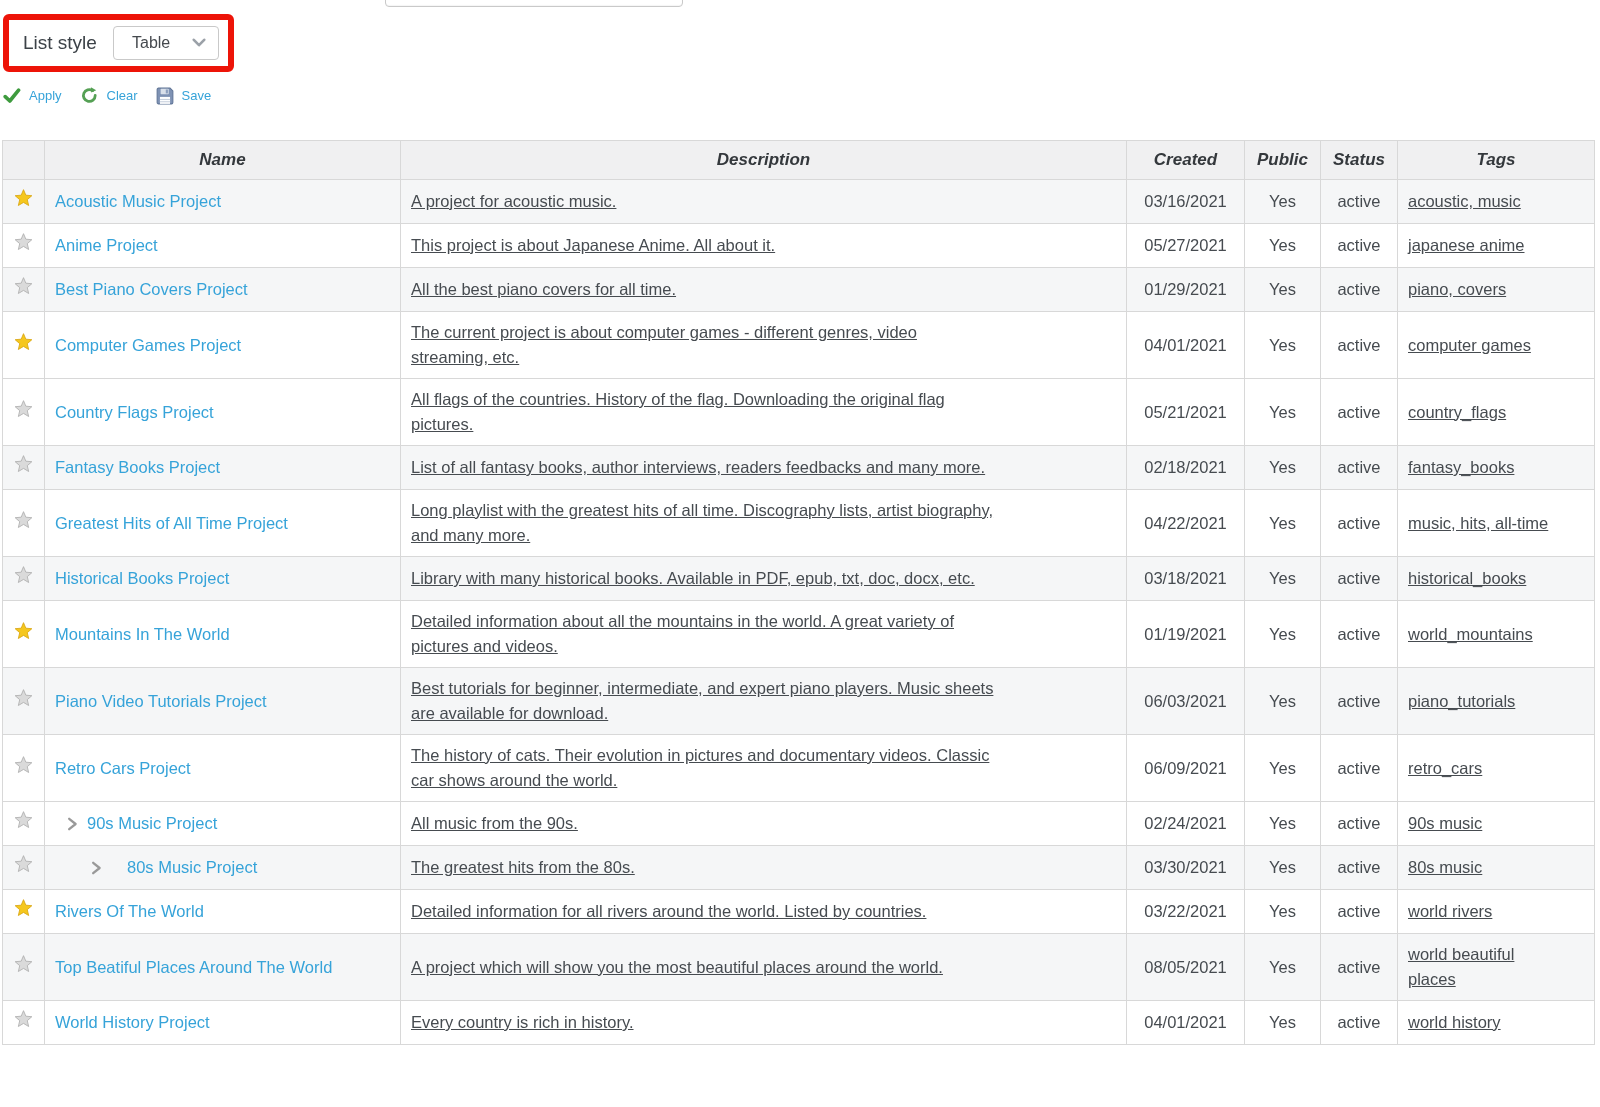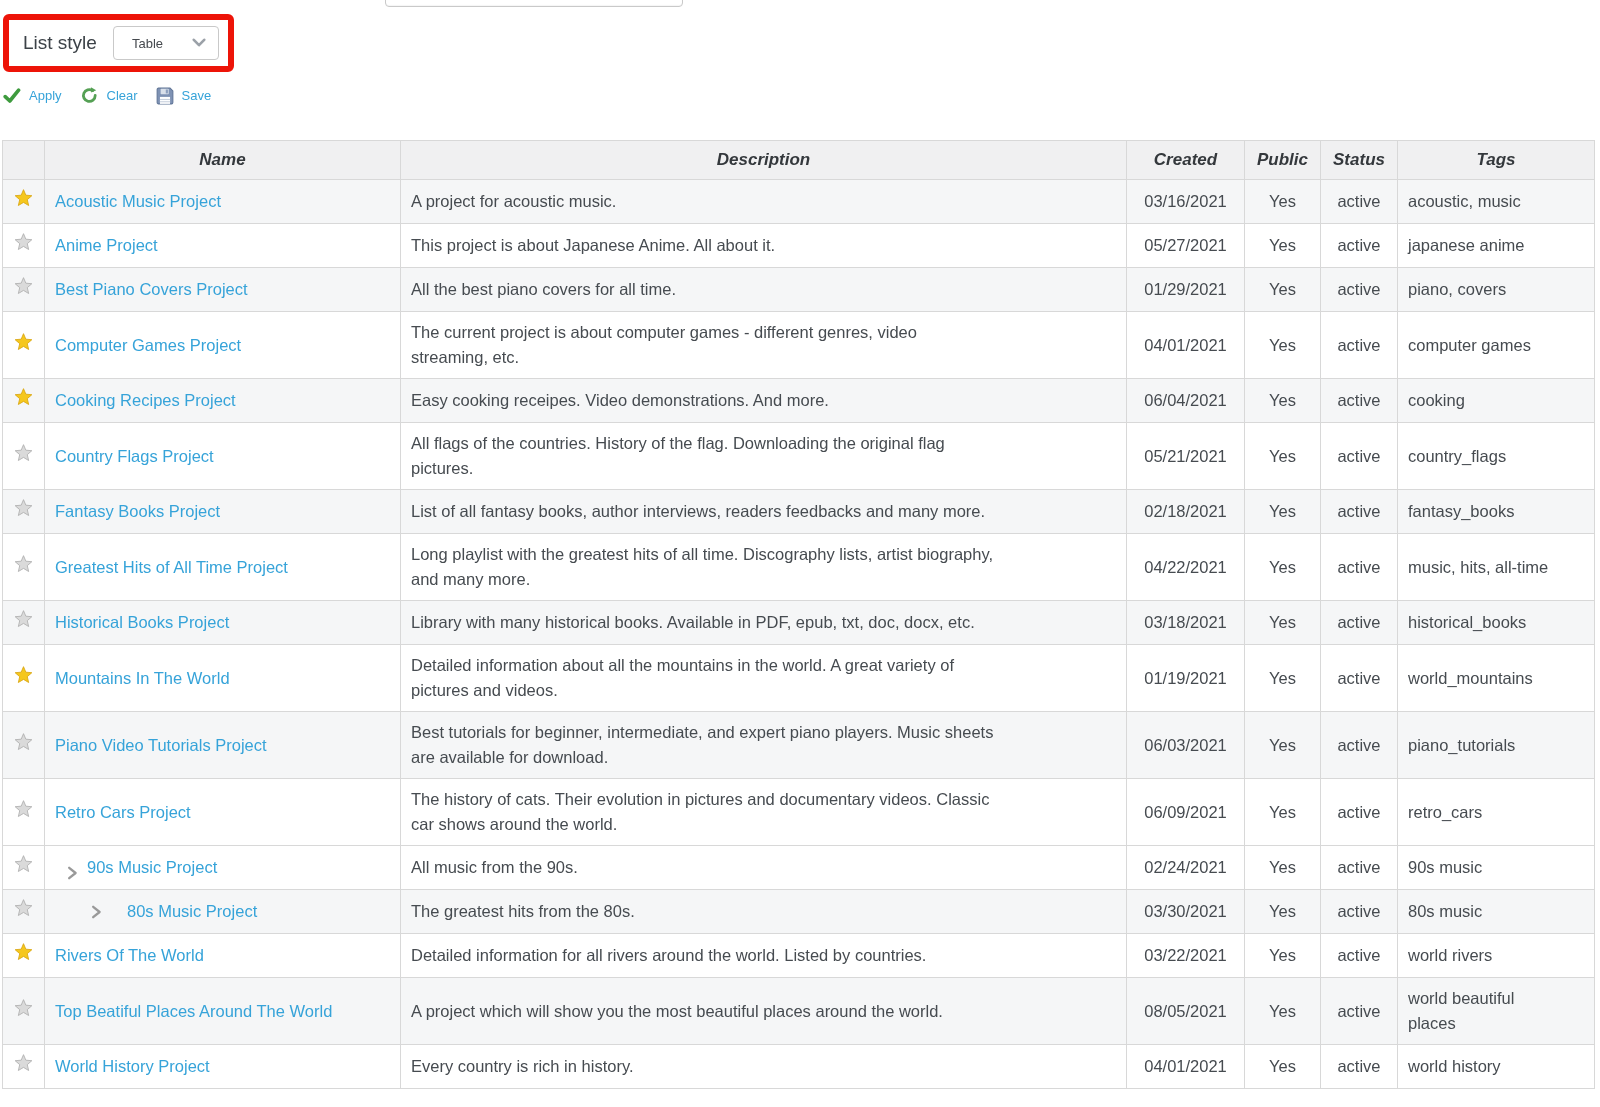--- a/index.html
+++ b/index.html
@@ -11,34 +11,34 @@
   
   .partial-input{position:absolute;left:385px;top:-4px;width:296px;height:9px;background:#fff;
     border:1px solid #c9c9c9;border-radius:0 0 4px 4px;box-shadow:inset 0 -1px 1px rgba(0,0,0,0.04);}
   
   .red-box{position:absolute;left:3px;top:14px;width:231px;height:58px;box-sizing:border-box;
     border:6px solid var(--red);border-radius:6px;background:transparent;}
   .ls-label{position:absolute;left:14px;top:50%;transform:translateY(-50%);font-size:19px;color:#3c4248;white-space:nowrap;}
   .select-box{position:absolute;left:104px;top:50%;transform:translateY(-50%);width:106px;height:34px;
     box-sizing:border-box;border:1px solid #c9c9c9;border-radius:4px;background:#fff;
     display:flex;align-items:center;justify-content:space-between;padding:0 12px 0 18px;
-    font-size:13px;color:#45494e;cursor:pointer;}
+    font-size:16px;color:#45494e;cursor:pointer;}
   
   .actions{position:absolute;left:3px;top:86px;display:flex;align-items:center;gap:18px;font-size:13px;}
   .action{display:flex;align-items:center;gap:8px;color:var(--link);cursor:pointer;text-decoration:none;}
   .action .ic{display:inline-flex;align-items:center;}
   
   .grid{position:absolute;left:2px;top:140px;}
   table{border-collapse:collapse;table-layout:fixed;width:1592px;font-size:16.5px;}
   th{background:#f0f0f1;border:1px solid #d8d8d8;padding:9px 6px;font-size:17px;font-weight:bold;
     color:#34383c;text-align:center;font-style:italic;}
   td{border:1px solid #d8d8d8;padding:8px 10px;line-height:25px;vertical-align:middle;color:#464b50;background:#fff;}
   tr.stripe td{background:#f5f6f7;}
   td.c-star{text-align:center;padding:8px 0;}
-  td.c-desc,td.c-tags{white-space:pre-line;}
+  td.c-desc,td.c-tags{white-space:pre-line;text-decoration:underline;}
   td.c-created,td.c-public,td.c-status{text-align:center;}
   a.proj{color:var(--link);text-decoration:none;cursor:pointer;}
   .namewrap{display:flex;align-items:center;gap:9px;}
   .star{display:inline-flex;cursor:pointer;}
   .chev{display:inline-flex;cursor:pointer;}
 </style>
 </head>
 <body>
 
 <div class="partial-input"></div>
@@ -173,37 +173,20 @@
               <a class="proj">Computer Games Project</a>
             </span>
           </td>
           <td class="c-desc">The current project is about computer games - different genres, video
 streaming, etc.</td>
           <td class="c-created">04/01/2021</td>
           <td class="c-public">Yes</td>
           <td class="c-status">active</td>
           <td class="c-tags">computer games</td>
         </tr>
-        <tr class="stripe">
-          <td class="c-star"><span class="star">
-              <svg width="21" height="20" viewBox="0 0 24 24">
-  <path d="M12 17.27 18.18 21l-1.64-7.03L22 9.24l-7.19-.61L12 2 9.19 8.63 2 9.24l5.46 4.73L5.82 21 12 17.27z" fill="#f5c71e" stroke="#d9a50f" stroke-width="1"></path>
-              </svg>
-            </span></td>
-          <td>
-            <span class="namewrap">
-              <a class="proj">Cooking Recipes Project</a>
-            </span>
-          </td>
-          <td class="c-desc">Easy cooking receipes. Video demonstrations. And more.</td>
-          <td class="c-created">06/04/2021</td>
-          <td class="c-public">Yes</td>
-          <td class="c-status">active</td>
-          <td class="c-tags">cooking</td>
-        </tr>
         <tr class="">
           <td class="c-star"><span class="star">
               <svg width="21" height="20" viewBox="0 0 24 24">
   <path d="M12 17.27 18.18 21l-1.64-7.03L22 9.24l-7.19-.61L12 2 9.19 8.63 2 9.24l5.46 4.73L5.82 21 12 17.27z" fill="#dadada" stroke="#adadad" stroke-width="1"></path>
               </svg>
             </span></td>
           <td>
             <span class="namewrap">
               <a class="proj">Country Flags Project</a>
             </span>
@@ -321,21 +304,21 @@
           <td class="c-status">active</td>
           <td class="c-tags">retro_cars</td>
         </tr>
         <tr class="">
           <td class="c-star"><span class="star">
               <svg width="21" height="20" viewBox="0 0 24 24">
   <path d="M12 17.27 18.18 21l-1.64-7.03L22 9.24l-7.19-.61L12 2 9.19 8.63 2 9.24l5.46 4.73L5.82 21 12 17.27z" fill="#dadada" stroke="#adadad" stroke-width="1"></path>
               </svg>
             </span></td>
           <td>
-            <span class="namewrap" style="padding-left: 12px; align-items: flex-end;">
+            <span class="namewrap" style="padding-left: 12px;">
               <span class="chev">
                 <svg width="11" height="14" viewBox="0 0 11 14">
                   <path d="M2.2 1.8 L8.6 7 L2.2 12.2" fill="none" stroke="#999" stroke-width="2.3" stroke-linecap="round" stroke-linejoin="round"></path>
                 </svg>
               </span>
               <a class="proj">90s Music Project</a>
             </span>
           </td>
           <td class="c-desc">All music from the 90s.</td>
           <td class="c-created">02/24/2021</td>

